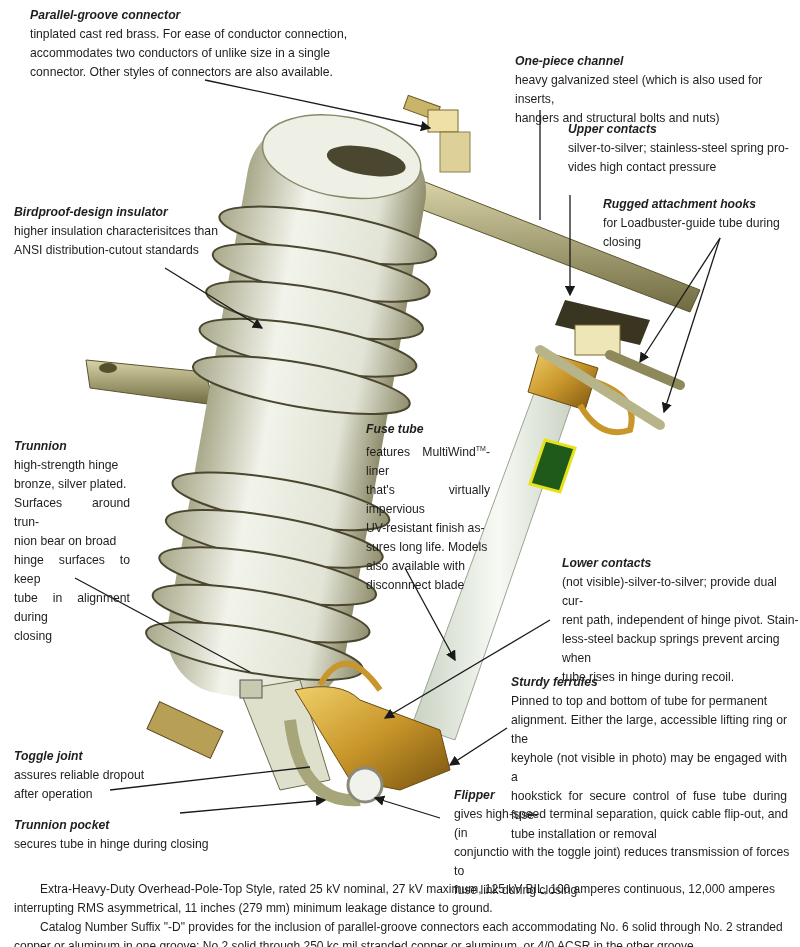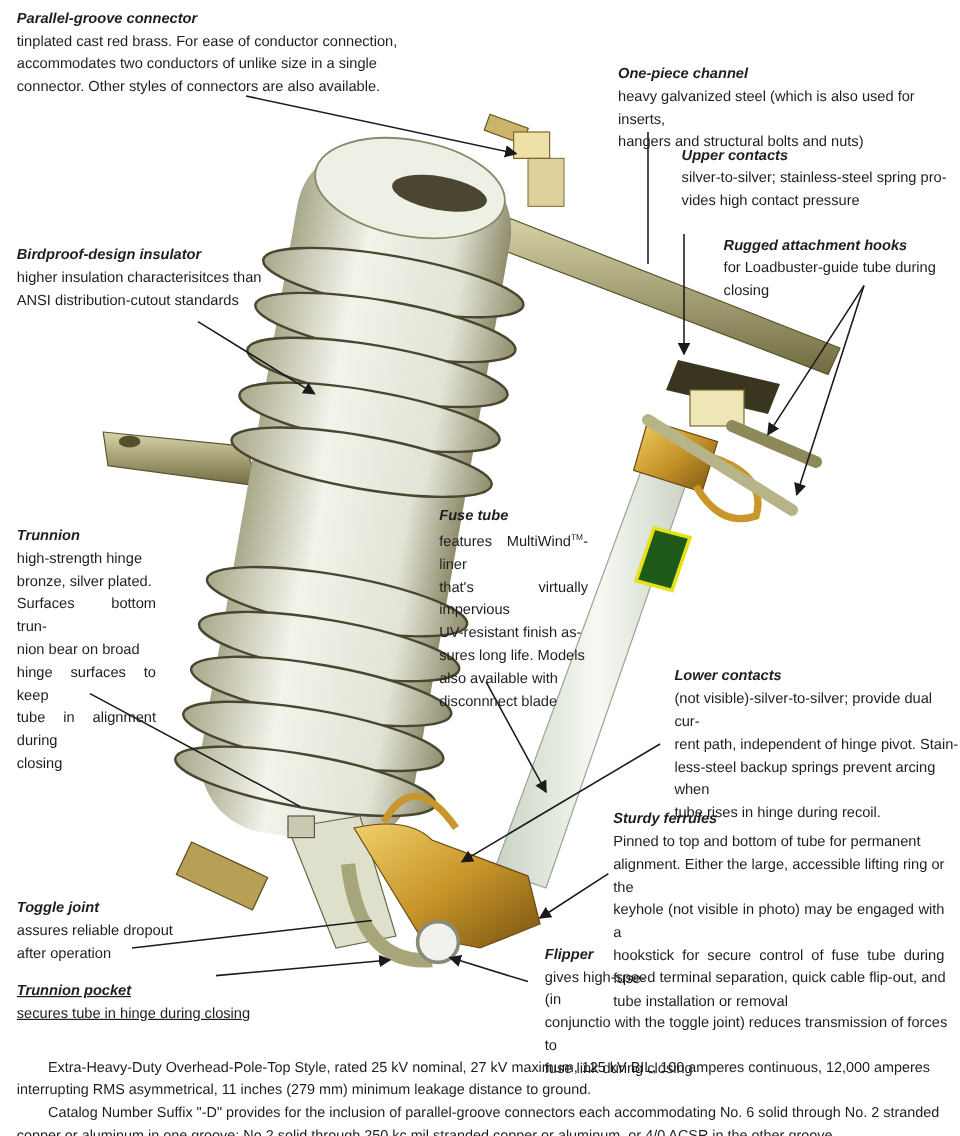--- a/index.html
+++ b/index.html
@@ -118,21 +118,21 @@
     <line x1="75" y1="578" x2="250" y2="672"></line>
     <line x1="405" y1="568" x2="455" y2="660" marker-end="url(#arr)"></line>
     <line x1="550" y1="620" x2="385" y2="718" marker-end="url(#arr)"></line>
     <line x1="507" y1="728" x2="450" y2="765" marker-end="url(#arr)"></line>
     <line x1="110" y1="790" x2="310" y2="767"></line>
     <line x1="180" y1="813" x2="325" y2="800" marker-end="url(#arr)"></line>
     <line x1="440" y1="818" x2="375" y2="798" marker-end="url(#arr)"></line>
   </g>
 </svg>
 
-<div class="lbl" style="left:14px; top:6px;">
+<div class="lbl" style="left:30px; top:6px;">
   <span class="t">Parallel-groove connector</span>
   <span class="d">tinplated cast red brass. For ease of conductor connection,</span>
   <span class="d">accommodates two conductors of unlike size in a single</span>
   <span class="d">connector. Other styles of connectors are also available.</span>
 </div>
 
 <div class="lbl" style="left:515px; top:52px;">
   <span class="t">One-piece channel</span>
   <span class="d">heavy galvanized steel (which is also used for inserts,</span>
   <span class="d">hangers and structural bolts and nuts)</span>
@@ -153,21 +153,21 @@
 <div class="lbl" style="left:14px; top:203px;">
   <span class="t">Birdproof-design insulator</span>
   <span class="d">higher insulation characterisitces than</span>
   <span class="d">ANSI distribution-cutout standards</span>
 </div>
 
 <div class="lbl just" style="left:14px; top:437px; width:116px;">
   <span class="t">Trunnion</span>
   <span class="d">high-strength hinge</span>
   <span class="d">bronze, silver plated.</span>
-  <span class="d">Surfaces bottom trun-</span>
+  <span class="d">Surfaces around trun-</span>
   <span class="d">nion bear on broad</span>
   <span class="d">hinge surfaces to keep</span>
   <span class="d">tube in alignment during</span>
   <span class="d">closing</span>
 </div>
 
 <div class="lbl just" style="left:366px; top:420px; width:124px;">
   <span class="t">Fuse tube</span>
   <span class="d"><span>features MultiWind</span><sup>TM</sup><span>-liner</span></span>
   <span class="d">that's virtually impervious</span>
@@ -193,21 +193,21 @@
   <span class="d">hookstick for secure control of fuse tube during fuse-</span>
   <span class="d">tube installation or removal</span>
 </div>
 
 <div class="lbl" style="left:14px; top:747px;">
   <span class="t">Toggle joint</span>
   <span class="d">assures reliable dropout</span>
   <span class="d">after operation</span>
 </div>
 
-<div class="lbl" style="left:14px; top:816px;text-decoration:underline;">
+<div class="lbl" style="left:14px; top:816px;">
   <span class="t">Trunnion pocket</span>
   <span class="d">secures tube in hinge during closing</span>
 </div>
 
 <div class="lbl" style="left:454px; top:786px;">
   <span class="t">Flipper</span>
   <span class="d">gives high-speed terminal separation, quick cable flip-out, and (in</span>
   <span class="d">conjunctio with the toggle joint) reduces transmission of forces to</span>
   <span class="d">fuse link during closing</span>
 </div>

